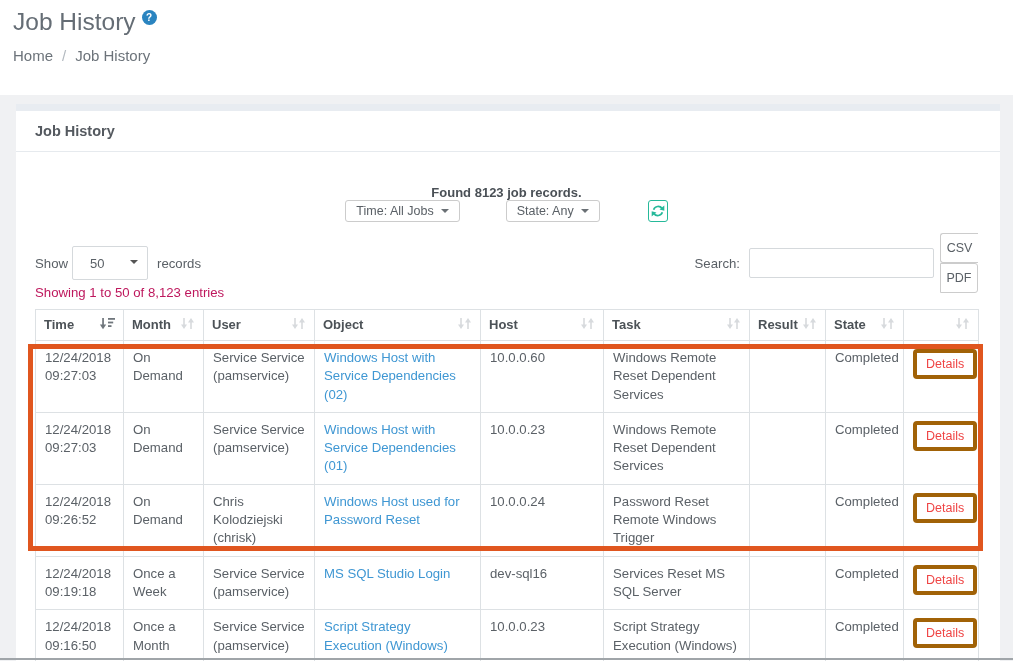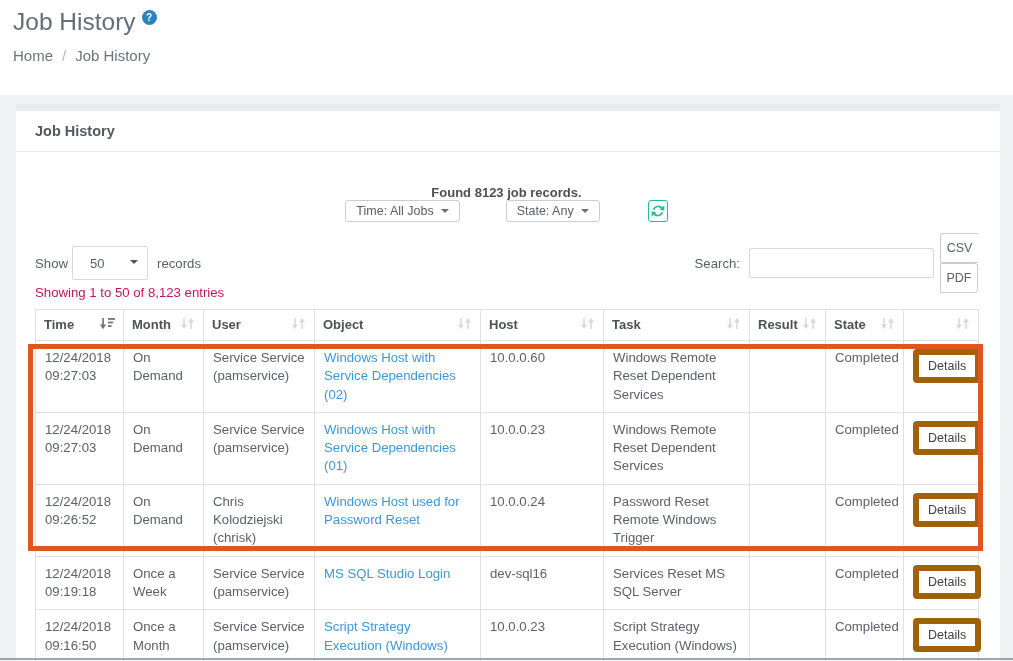--- a/index.html
+++ b/index.html
@@ -35,21 +35,21 @@
   .showing { margin-top:7px; font-size:13.2px; color:#be185d; }
   .table-wrap { position:relative; margin-top:9px; width:943px; }
   table { border-collapse:collapse; table-layout:fixed; width:943px; }
   th, td { border:1px solid #dde1e4; }
   th { font-size:13px; font-weight:bold; color:#4c5257; text-align:left; padding:7px 8px; height:31px; }
   .th-inner { display:flex; justify-content:space-between; align-items:flex-start; }
   td { font-size:13.2px; color:#5b6167; padding:8px 8px 8px 9px; vertical-align:top; line-height:18.3px; }
   a.link { color:#3f97d3; text-decoration:none; display:inline-block; max-width:146px; }
   td.cell-state span { white-space:nowrap; }
   .c-details { text-align:center; padding-top:8px; }
-  .details-btn { background:#fff; border:6px solid #a16207; border-radius:4px; padding:4px 9px; font-size:12.5px; color:#404040; font-family:inherit; }
+  .details-btn { background:#fff; border:4px solid #a16207; border-radius:4px; padding:4px 9px; font-size:12.5px; color:#ef4444; font-family:inherit; }
   tr.partial td { height:40px; }
   .highlight { position:absolute; left:-7px; top:35px; width:955px; height:207px; border:5px solid #e0561f; pointer-events:none; }
   .bottom-line { position:absolute; left:0; top:658px; width:1013px; height:2px; background:#a0a5a9; }
   .sorticon { display:inline-block; }
 </style>
 </head>
 <body>
 
 <div class="page">
   <header class="top">

